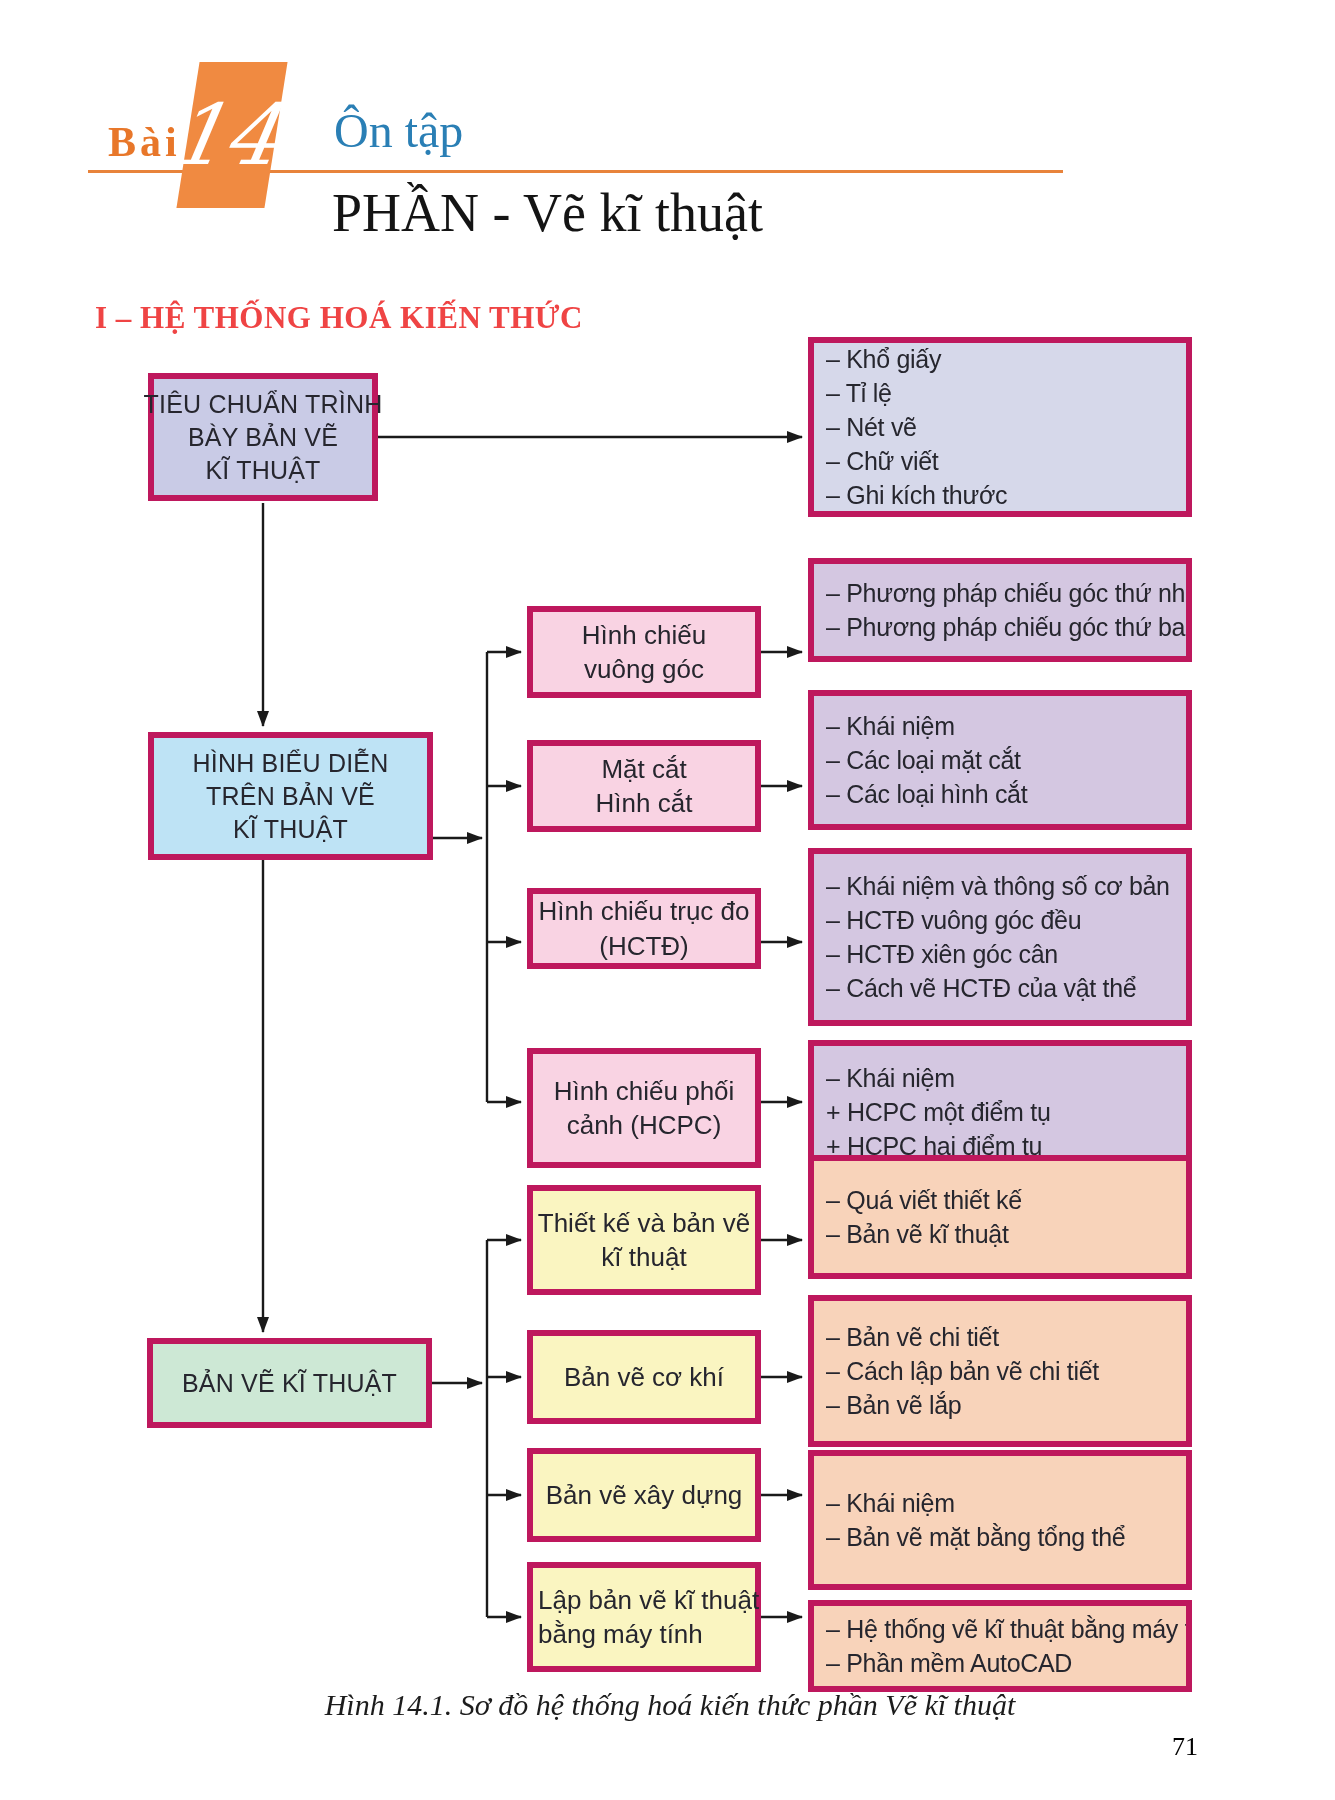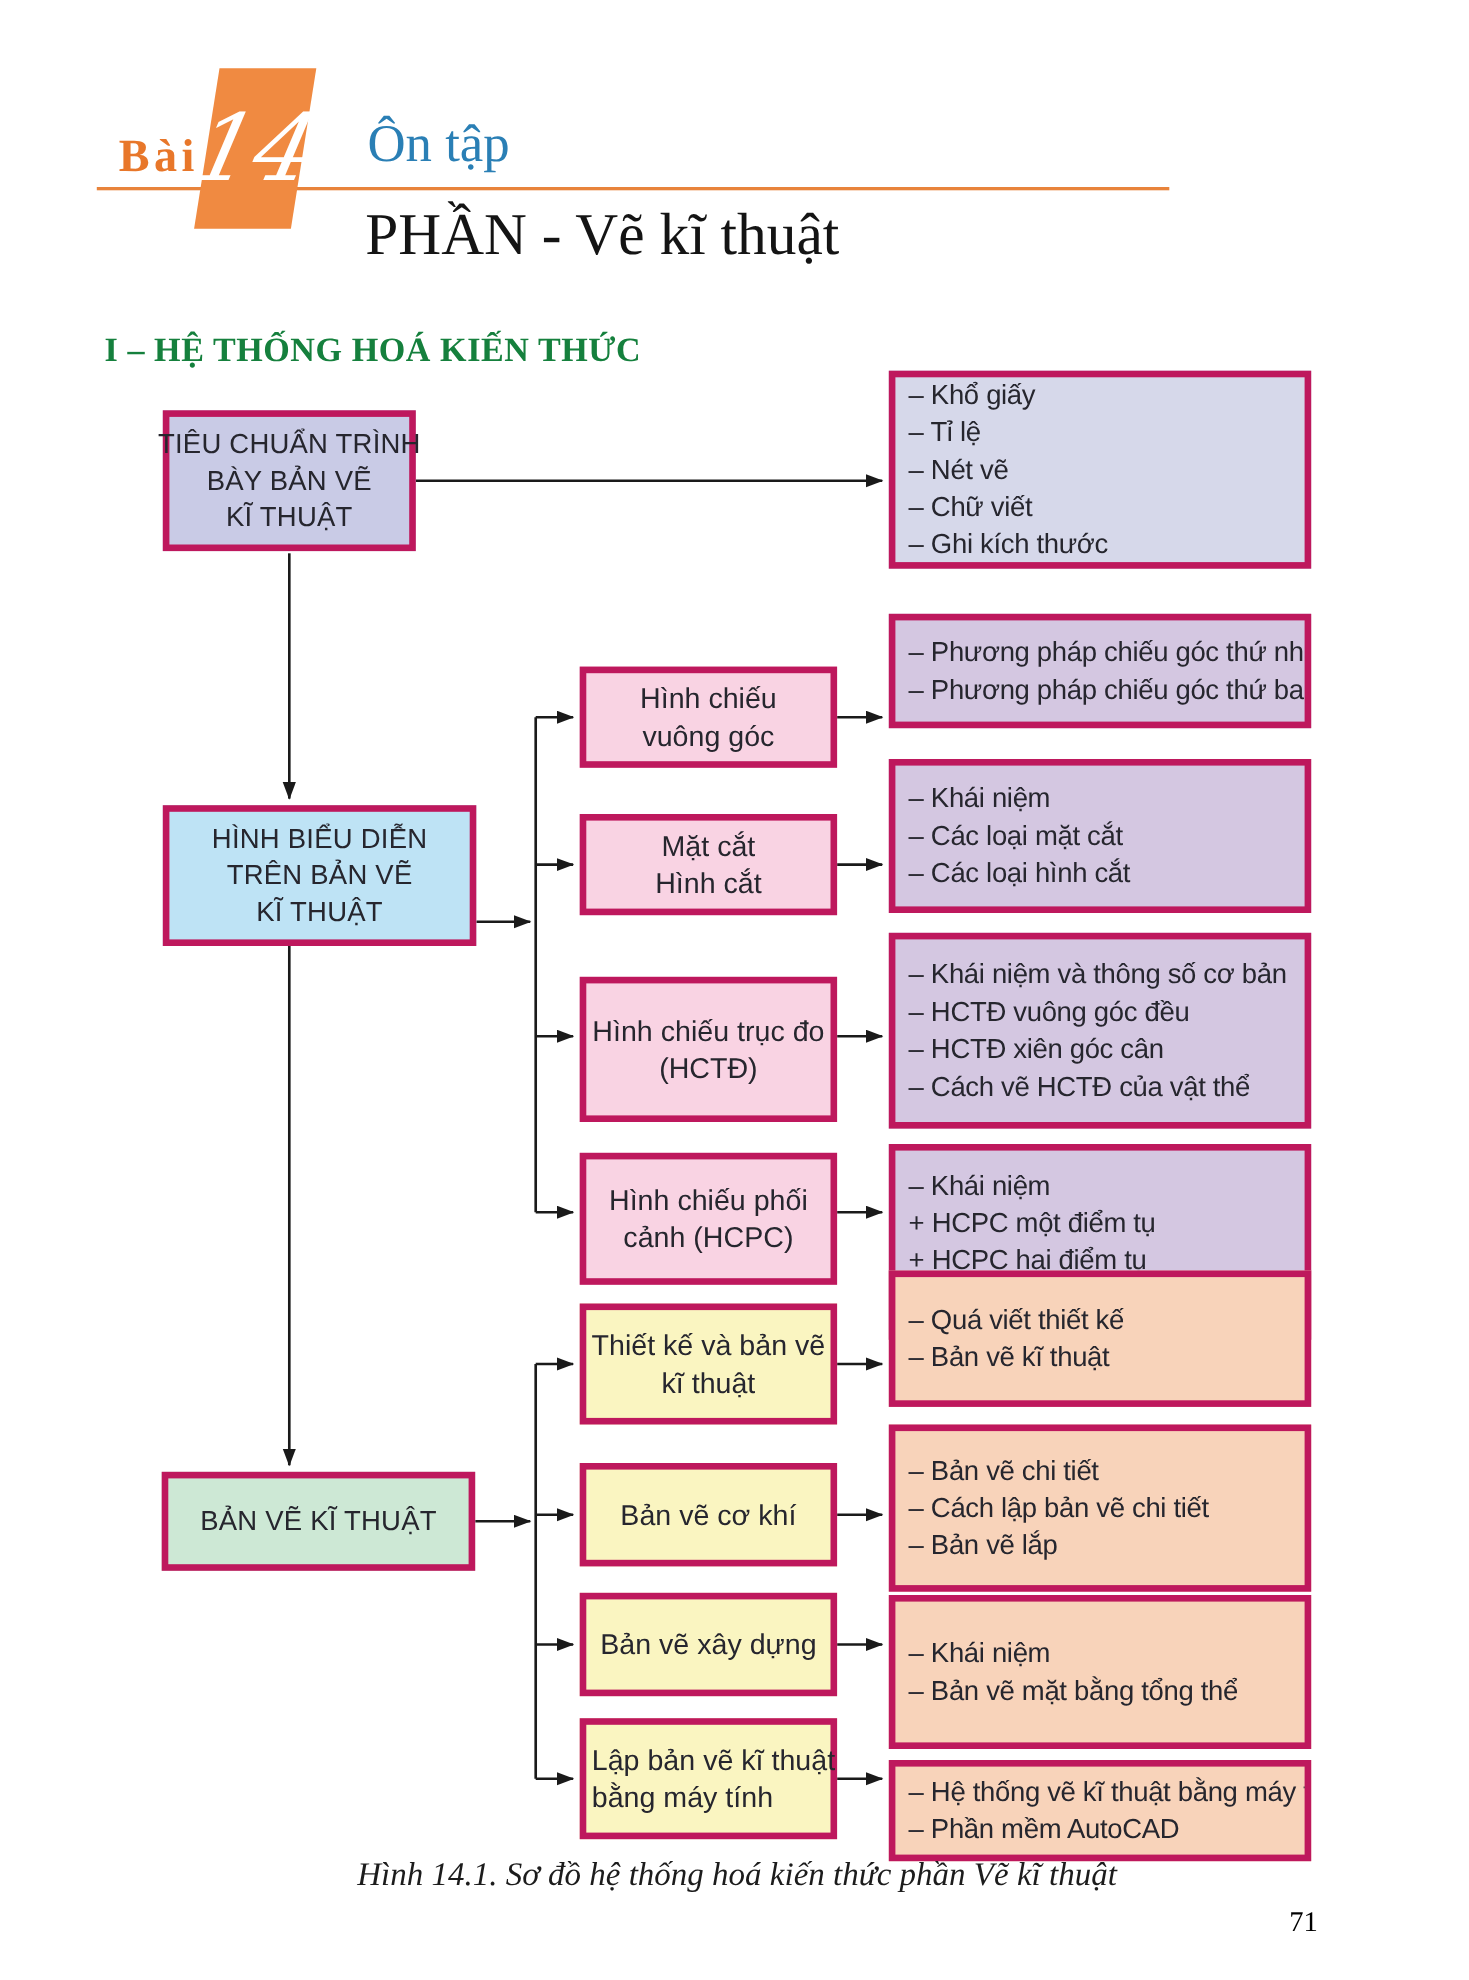--- a/index.html
+++ b/index.html
@@ -13,21 +13,21 @@
   .num-shape{position:absolute;left:188px;top:62px;width:88px;height:146px;background:#f08a41;
              transform:skewX(-9deg);z-index:1;display:flex;align-items:center;justify-content:center;}
   .num-shape .num{font-family:"DejaVu Serif",serif;font-style:italic;font-size:84px;color:#ffffff;
                   line-height:1;transform:skewX(-4deg);}
   .on-tap{position:absolute;left:334px;top:103px;font-family:"Liberation Serif",serif;
           font-size:48px;color:#2a7fb5;}
   .part-title{position:absolute;left:332px;top:182px;font-family:"Liberation Serif",serif;
               font-size:54px;color:#141414;}
 
   .section-heading{position:absolute;left:95px;top:300px;margin:0;font-family:"Liberation Serif",serif;
-                   font-weight:bold;font-size:31px;color:#15803d;letter-spacing:0.5px;}
+                   font-weight:bold;font-size:31px;color:#ef4444;letter-spacing:0.5px;}
 
   
   .diagram{position:absolute;left:0;top:0;width:1335px;height:1800px;}
   svg.connectors{position:absolute;left:0;top:0;pointer-events:none;}
   .box{position:absolute;box-sizing:border-box;border:6px solid #be185d;display:flex;
        flex-direction:column;justify-content:center;}
   .center{align-items:center;text-align:center;font-size:26px;line-height:1.32;white-space:nowrap;}
   .caps{font-size:25px;letter-spacing:0.2px;}
   .detail{align-items:flex-start;text-align:left;padding:4px 6px 4px 12px;font-size:25px;
           line-height:1.36;letter-spacing:-0.3px;white-space:nowrap;overflow:hidden;}
@@ -109,21 +109,21 @@
     </div>
 
     <div class="box center c-pink" style="left:527px;top:606px;width:234px;height:92px">
       <div>Hình chiếu</div>
       <div>vuông góc</div>
     </div>
     <div class="box center c-pink" style="left:527px;top:740px;width:234px;height:92px">
       <div>Mặt cắt</div>
       <div>Hình cắt</div>
     </div>
-    <div class="box center c-pink" style="left:527px;top:888px;width:234px;height:132px">
+    <div class="box center c-pink" style="left:527px;top:888px;width:234px;height:81px">
       <div>Hình chiếu trục đo</div>
       <div>(HCTĐ)</div>
     </div>
     <div class="box center c-pink" style="left:527px;top:1048px;width:234px;height:120px">
       <div>Hình chiếu phối</div>
       <div>cảnh (HCPC)</div>
     </div>
 
     <div class="box center c-yellow" style="left:527px;top:1185px;width:234px;height:110px">
       <div>Thiết kế và bản vẽ</div>

